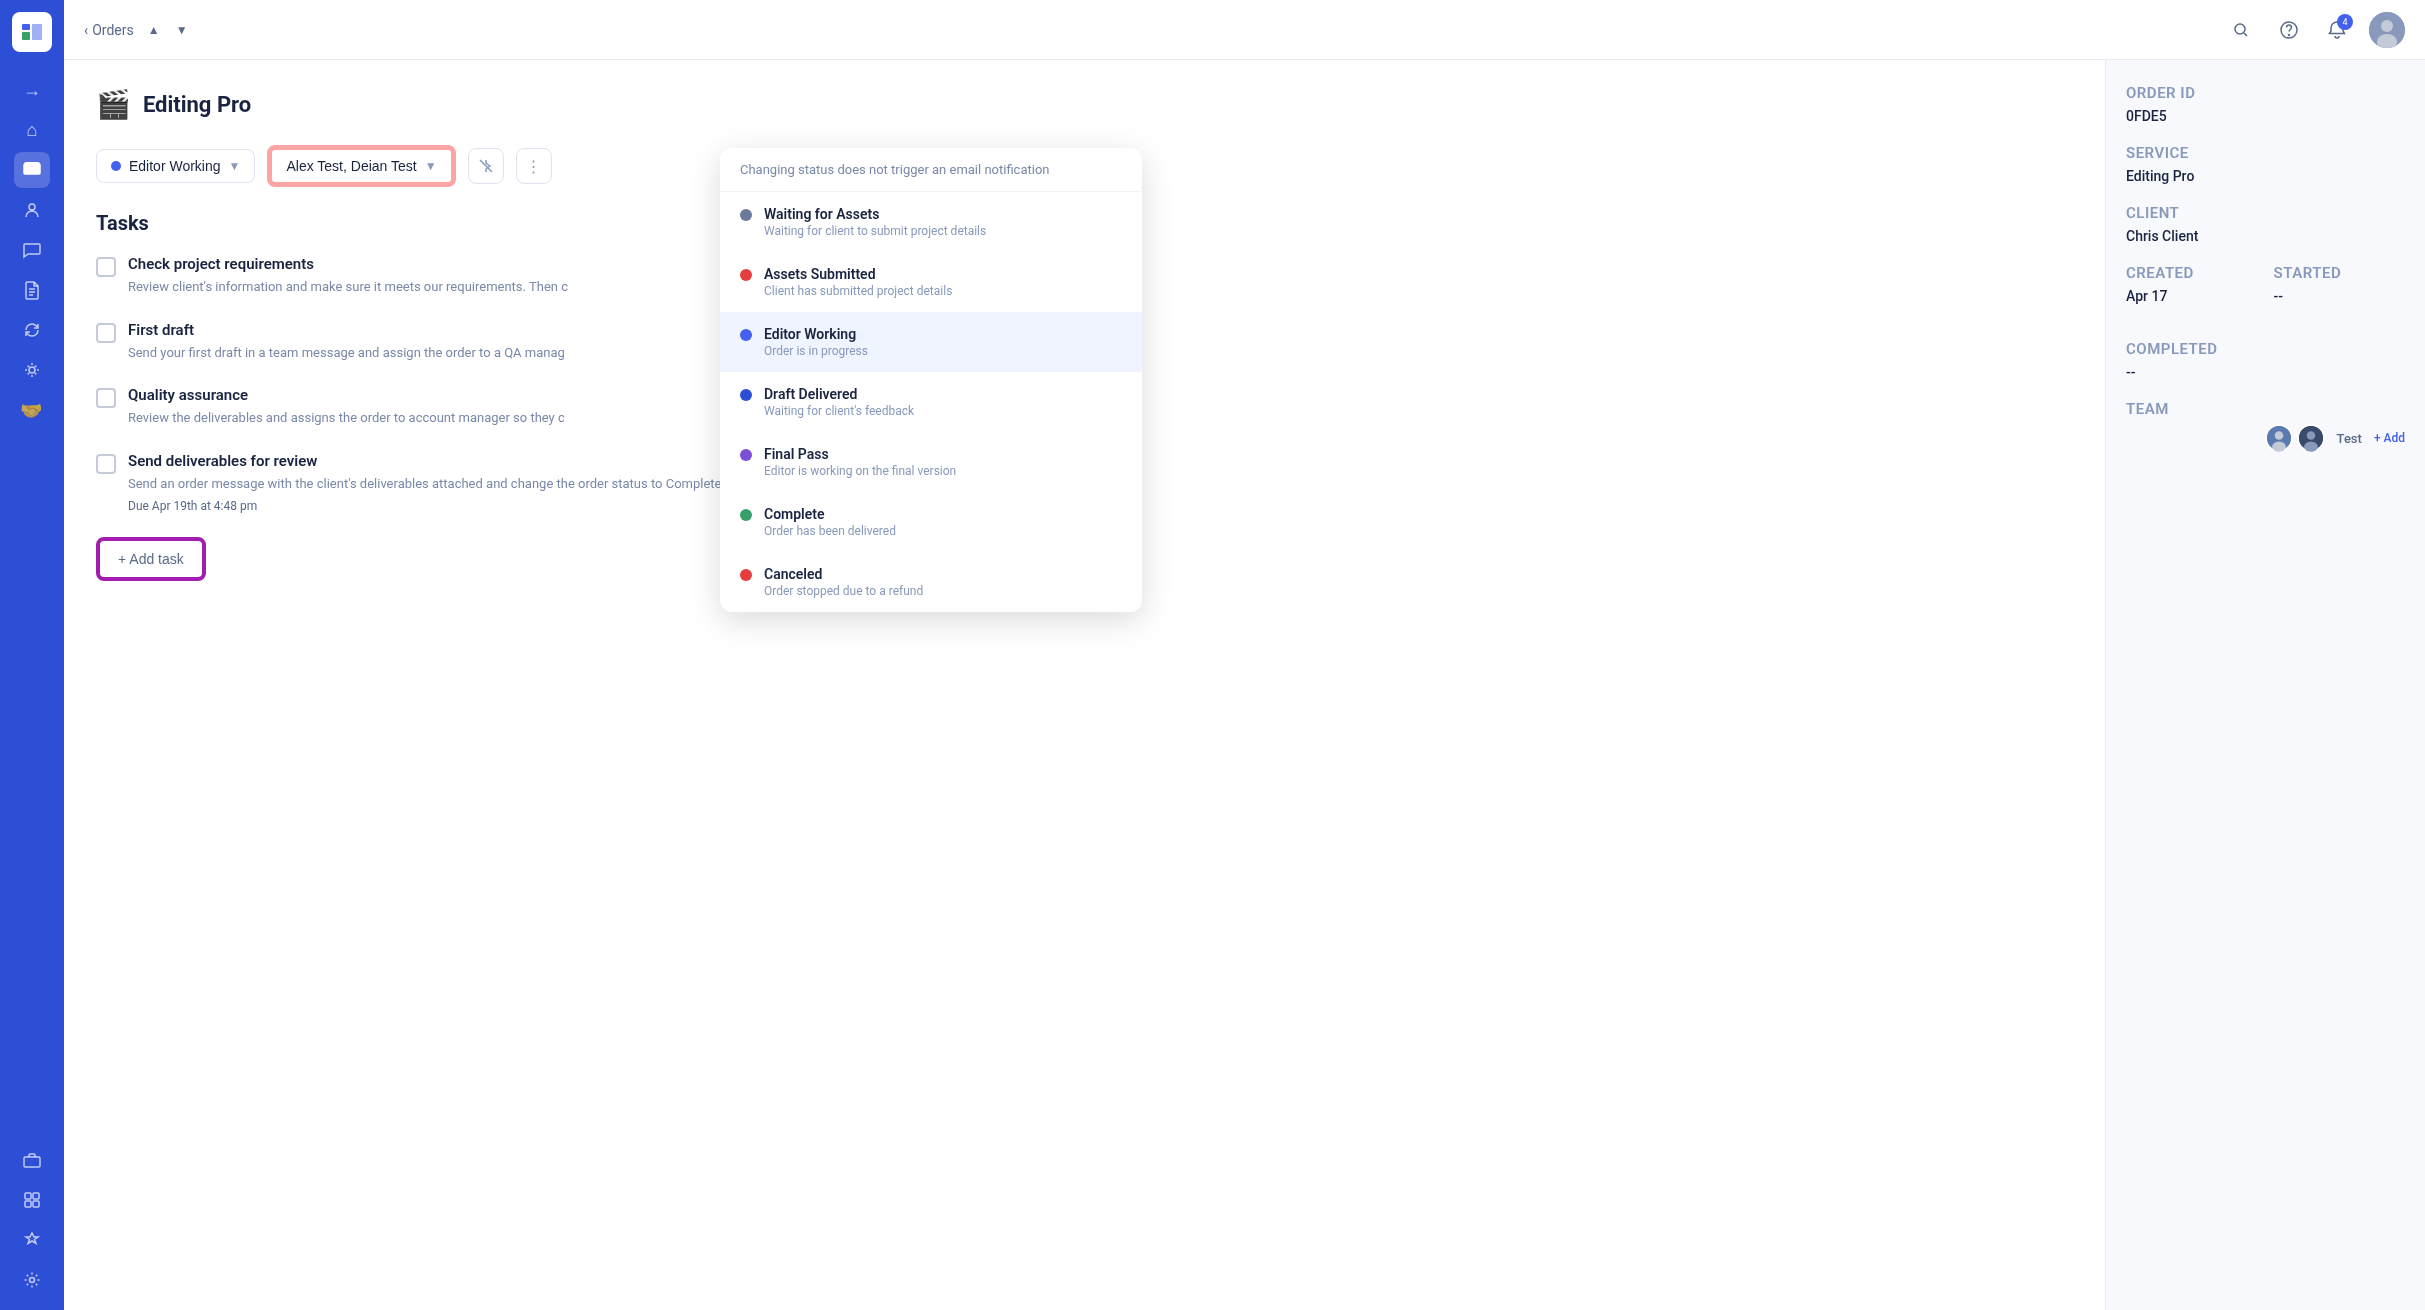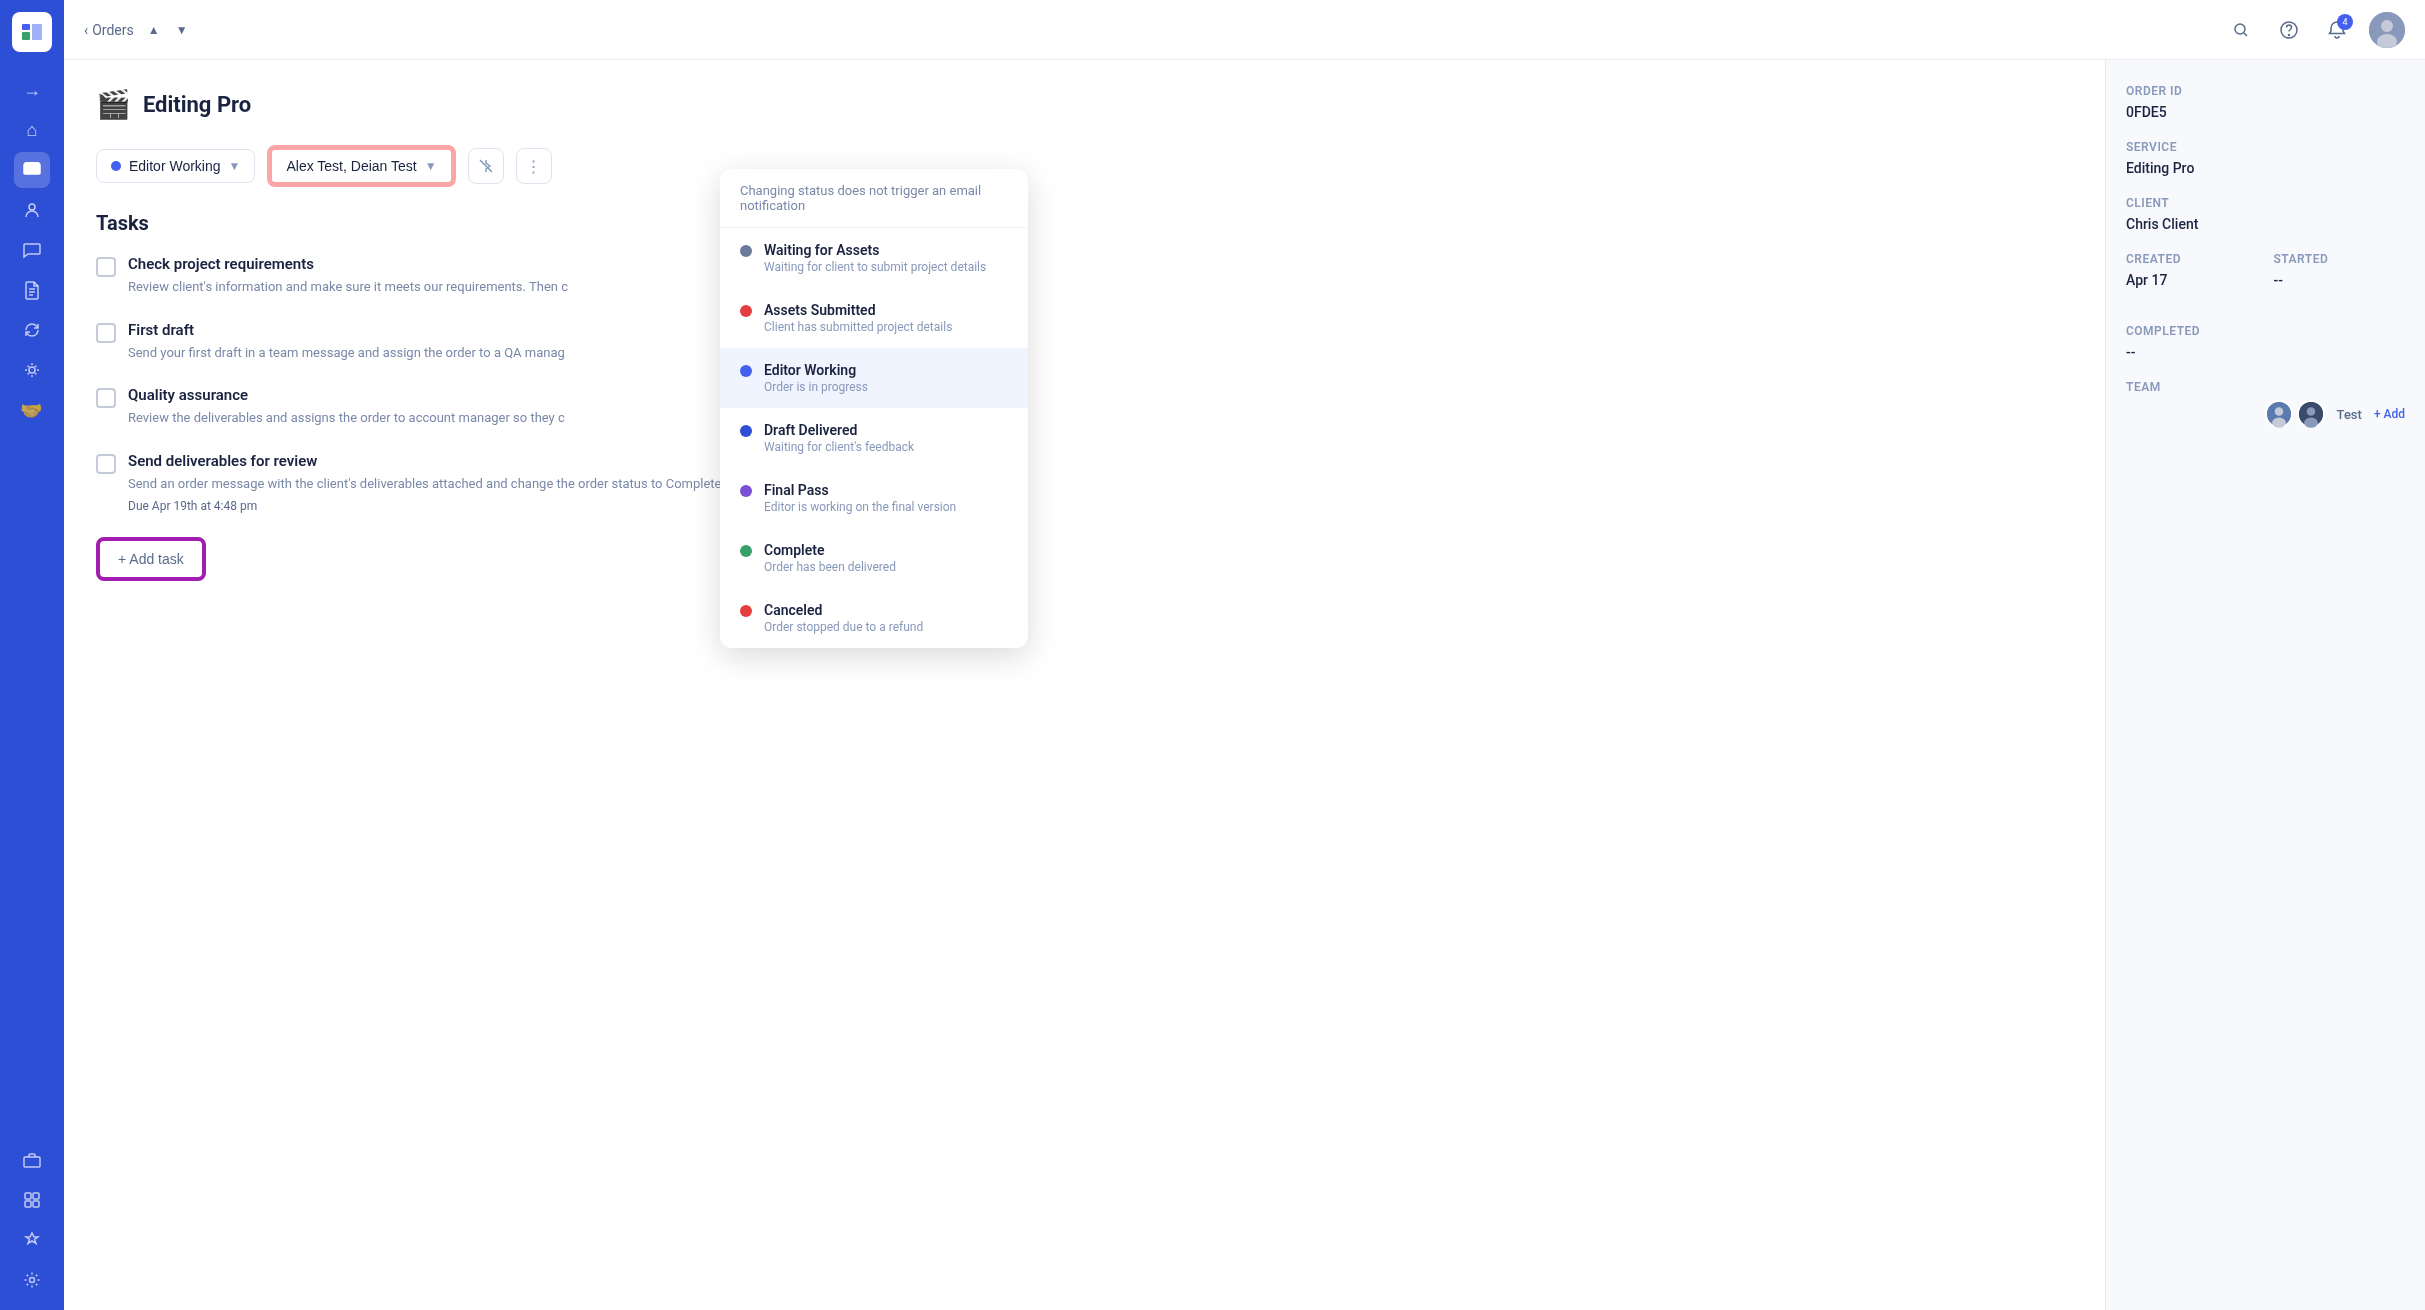--- a/index.html
+++ b/index.html
@@ -255,21 +255,21 @@
     .right-panel {
       width: 320px;
       background: #f8f9fc;
       border-left: 1px solid #e8eaf0;
       padding: 24px 20px;
       overflow-y: auto;
       flex-shrink: 0;
     }
     .right-section { margin-bottom: 20px; }
     .right-label {
-      font-size: 12px;
+      font-size: 15px;
       font-weight: 600;
       color: #8899bb;
       text-transform: uppercase;
       letter-spacing: 0.5px;
       margin-bottom: 6px;
     }
     .right-value {
       font-size: 14px;
       color: #1a2340;
       font-weight: 500;
@@ -292,23 +292,23 @@
     }
     .mini-avatar.dark { background: #3a4a6a; }
     .add-btn {
       font-size: 12px;
       color: #4361ee;
       cursor: pointer;
       font-weight: 500;
     }
     .status-dropdown {
       position: absolute;
-      top: 169px;
+      top: 148px;
       left: 720px;
-      width: 308px;
+      width: 422px;
       background: white;
       border-radius: 12px;
       box-shadow: 0 8px 32px rgba(0,0,0,0.15);
       z-index: 200;
       overflow: hidden;
     }
     .dropdown-note {
       padding: 14px 20px;
       font-size: 13px;
       color: #7a88a8;

